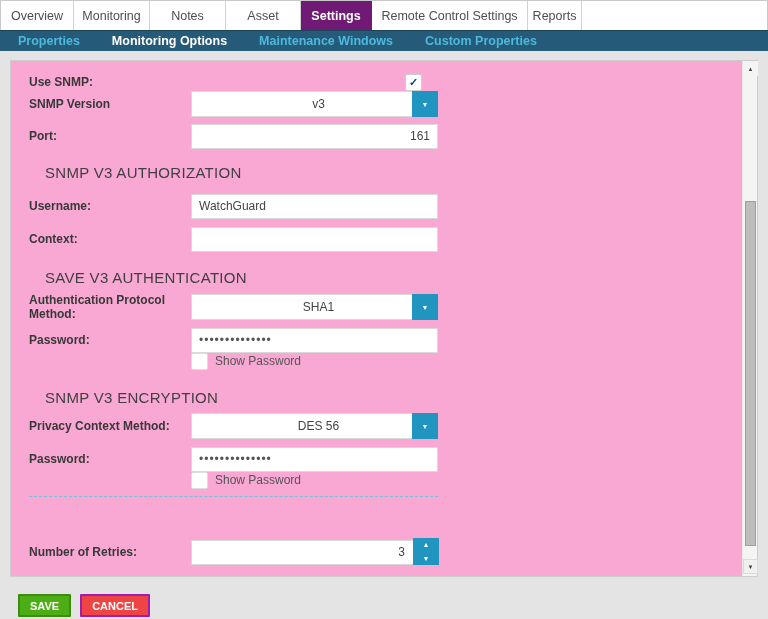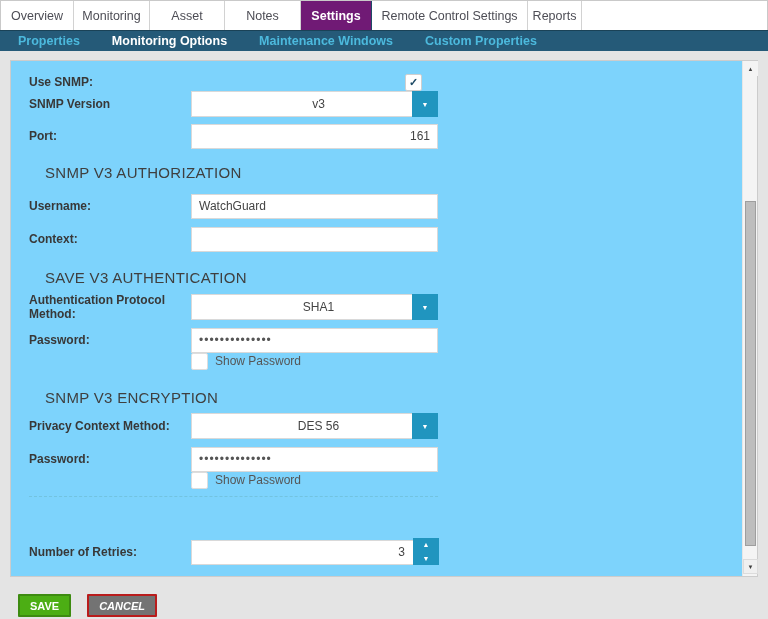--- a/index.html
+++ b/index.html
@@ -42,21 +42,21 @@
     display:flex; align-items:center; gap:32px; padding-left:18px;
   }
   .subnav-item {
     font-size:12.5px; font-weight:bold; color:#4cb9dd; cursor:pointer; white-space:nowrap;
   }
   .subnav-item.active { color:#ffffff; }
 
   
   .panel {
     position:absolute; left:10px; top:60px; width:748px; height:517px;
-    background:#7dd3fc; border:1px solid #cccccc;
+    background:#f9a8d4; border:1px solid #cccccc;
   }
 
   
   .scrollbar {
     position:absolute; right:0; top:0; bottom:0; width:15px;
     background:#f4f4f4; border-left:1px solid #e6e6e6;
   }
   .scroll-btn {
     position:absolute; left:0; width:15px; height:15px;
     display:flex; align-items:center; justify-content:center;
@@ -124,38 +124,38 @@
   }
   .spin-btn {
     flex:1; display:flex; align-items:center; justify-content:center;
     color:#fff; font-size:7px; cursor:pointer;
   }
   .retries-input { padding-right:32px; }
 
   
   .footer {
     position:absolute; left:0; top:577px; width:768px; height:42px;
-    padding:17px 0 0 18px; display:flex; gap:16px;
+    padding:17px 0 0 18px; display:flex; gap:9px;
   }
   .btn {
     height:23px; padding:0 10px; font-family:"Liberation Sans", sans-serif;
     font-size:11px; font-weight:bold; color:#ffffff; cursor:pointer;
     display:flex; align-items:center; border-radius:1px;
   }
   .btn-save  { background:#4cae14; border:2px solid #3d8b10; }
-  .btn-cancel{ background:#737373; border:2px solid #b91c1c;font-style:italic; }
+  .btn-cancel{ background:#ef4444; border:2px solid #a21caf; }
 </style>
 </head>
 <body>
 
 <div class="tabbar">
   <div class="tab tab-overview">Overview</div>
   <div class="tab tab-monitoring">Monitoring</div>
+  <div class="tab tab-notes">Notes</div>
   <div class="tab tab-asset">Asset</div>
-  <div class="tab tab-notes">Notes</div>
   <div class="tab tab-settings active">Settings</div>
   <div class="tab tab-rcs">Remote Control Settings</div>
   <div class="tab tab-reports">Reports</div>
 </div>
 
 <div class="subnav">
   <div class="subnav-item">Properties</div>
   <div class="subnav-item active">Monitoring Options</div>
   <div class="subnav-item">Maintenance Windows</div>
   <div class="subnav-item">Custom Properties</div>

